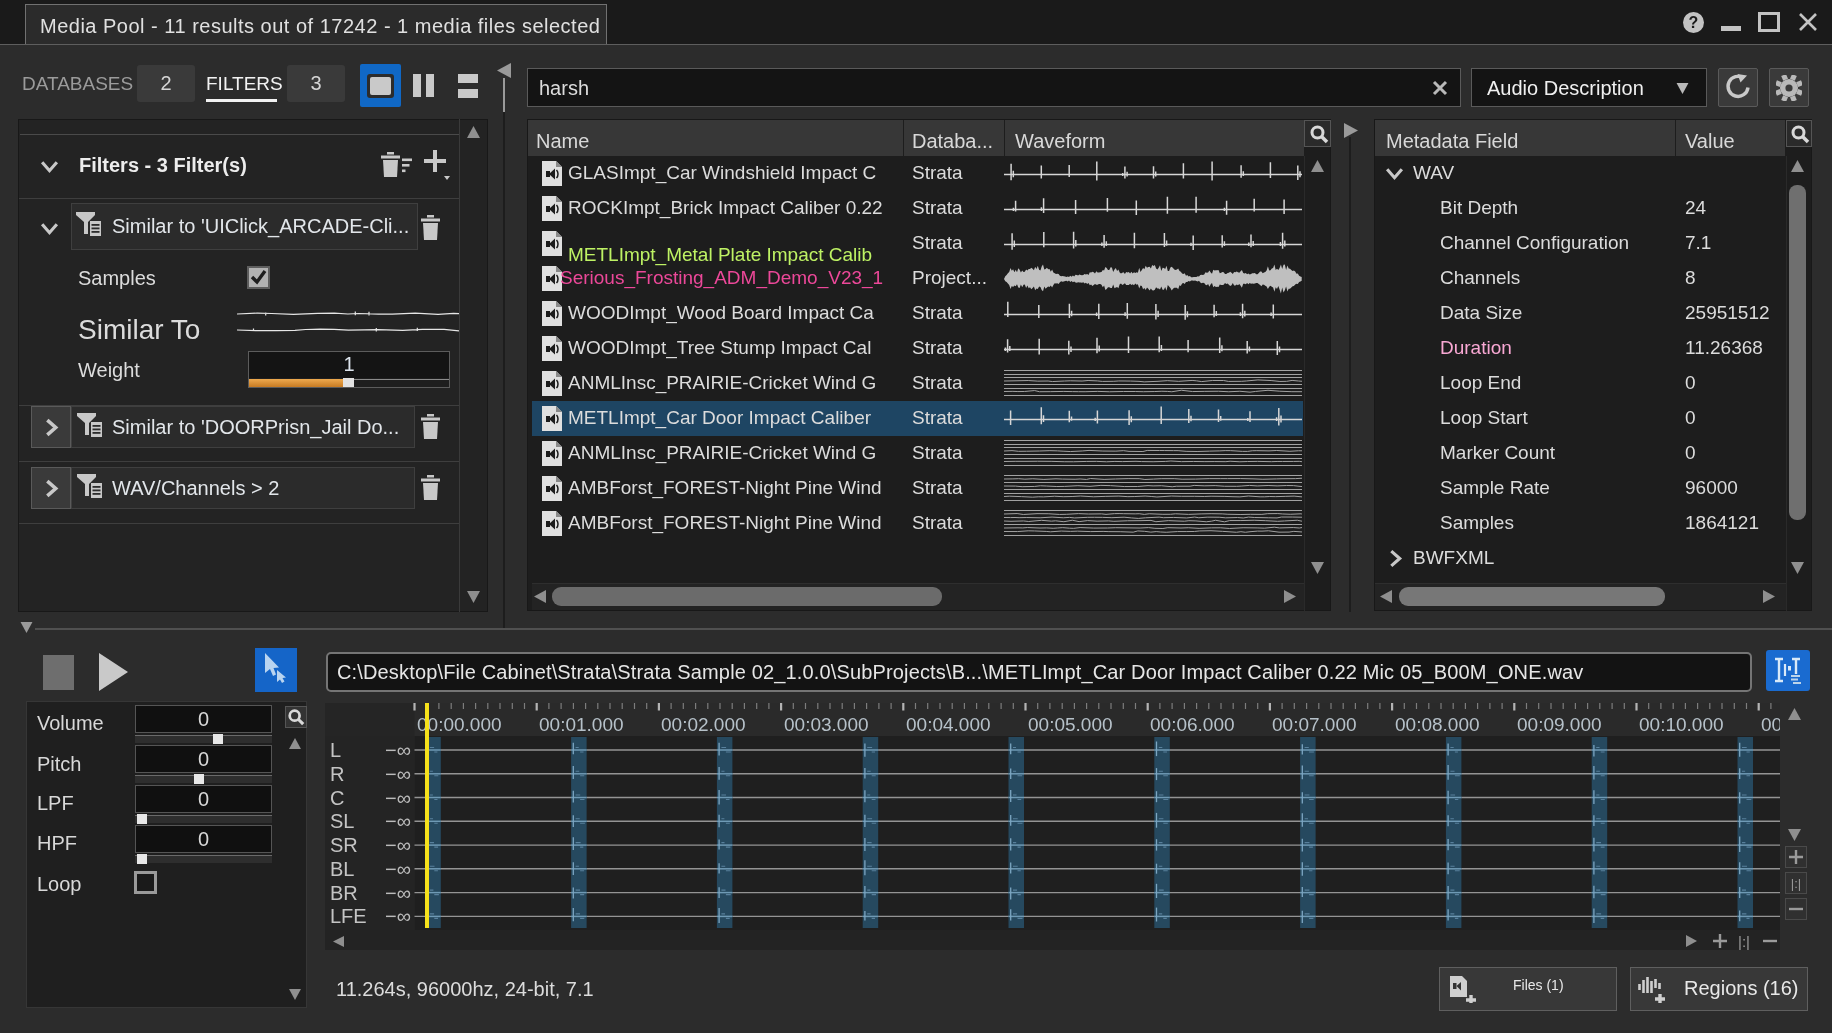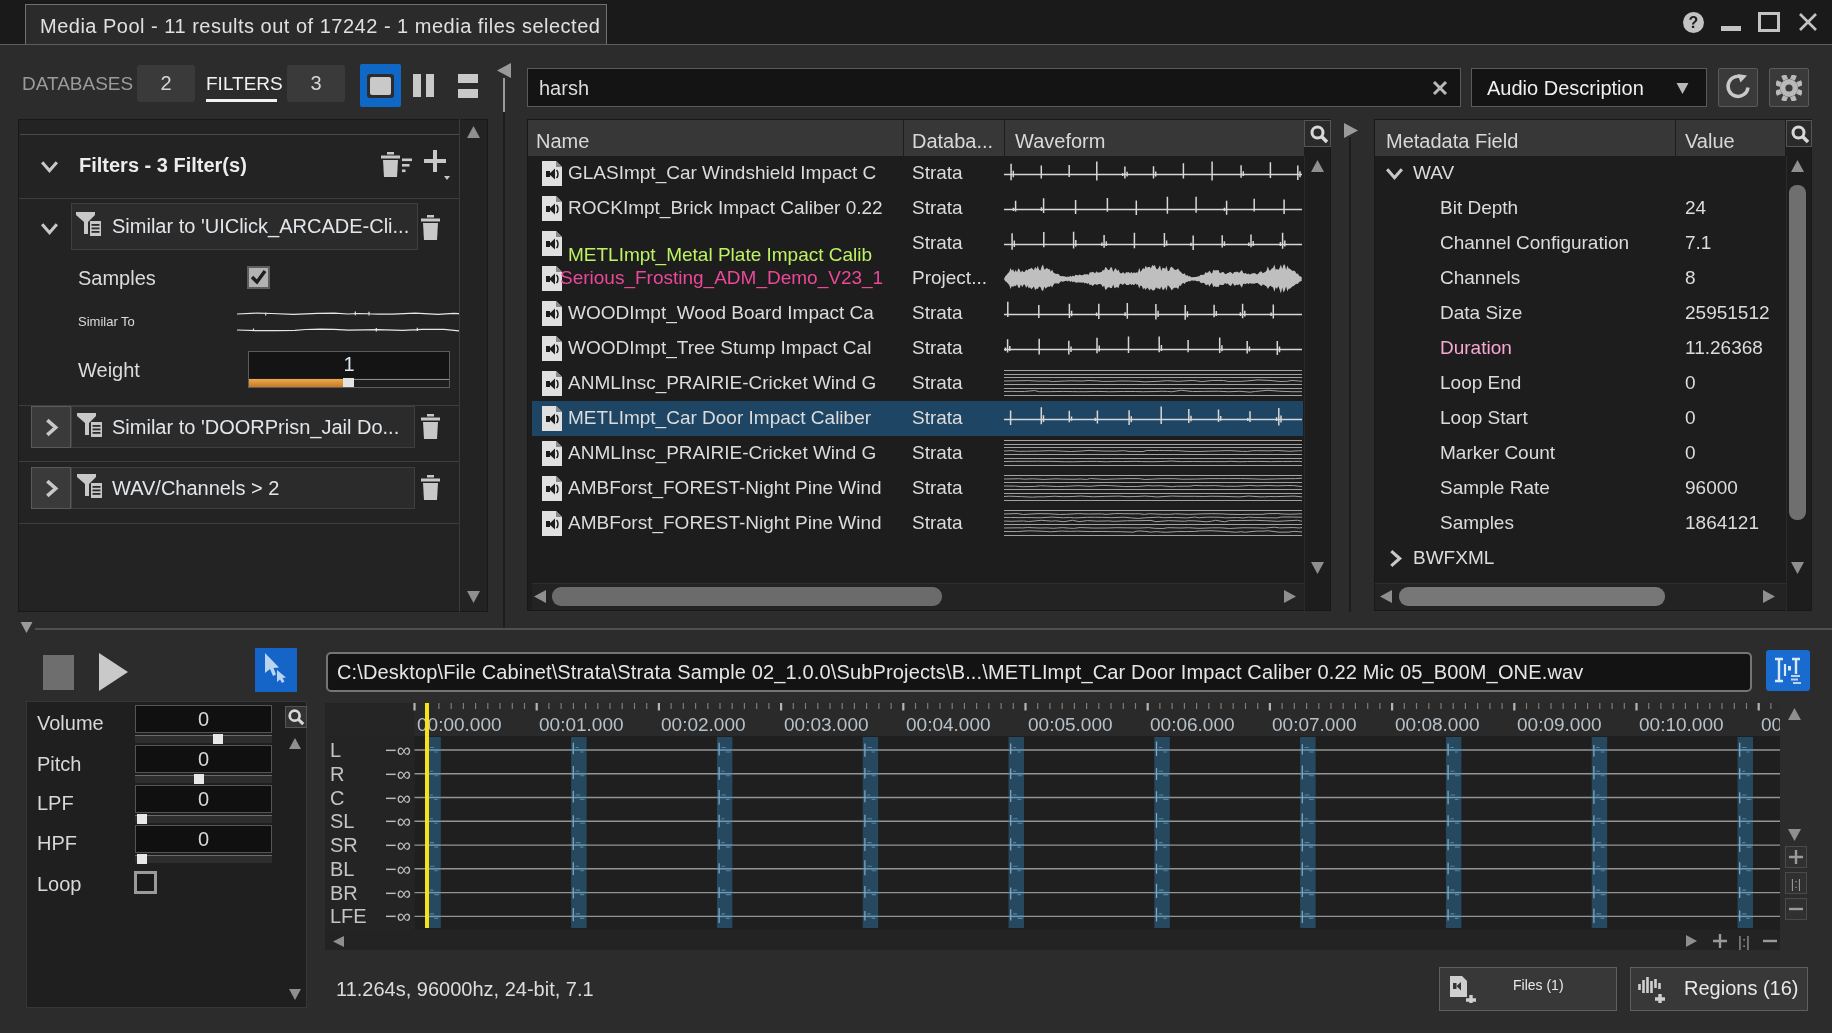--- a/index.html
+++ b/index.html
@@ -105,21 +105,21 @@
 <svg style="position:absolute;left:421px;top:215px" width="32" height="25" viewBox="0 0 32 25">
     <rect x="6" y="0" width="7" height="2.5" fill="#c8c8c8"></rect>
     <rect x="0" y="3.5" width="19" height="3" fill="#c8c8c8"></rect>
     <path d="M2 8 H17 L16 25 H3 Z" fill="#c8c8c8"></path>
   </svg>
 <div class="txt" style="left:78px;top:267px;font-size:20px">Samples</div>
 <div class="abs" style="left:247px;top:266px;width:23px;height:23px;background:#b2b2b2;border:2px solid #5e5e5e"></div>
 <svg class="abs" style="left:250px;top:269px" width="17" height="17" viewBox="0 0 17 17">
     <path d="M2 8 L7 13 L15 2" stroke="#1e1e1e" stroke-width="3.4" fill="none"></path>
   </svg>
-<div class="txt" style="left:78px;top:314px;font-size:13px">Similar To</div>
+<div class="txt" style="left:78px;top:314px;font-size:28px">Similar To</div>
 <div class="abs" style="left:237px;top:306px;width:222px;height:32px"><svg width="222" height="32" viewBox="0 0 222 32">
       <path d="M0 8.0 L20.2 7.1 L34.6 7.5 L56.4 8.3 L80.7 7.3 L97.4 7.2 L110.9 8.0 L121.4 7.5 L141.8 8.1 L155.3 8.2 L178.2 7.1 L201.1 8.4 L216.6 7.4 L222.0 7.7 M28.7 6.7 V9.6 M132.0 5.7 V9.5 M118.3 5.4 V9.2 M0 24.0 L18.8 24.6 L38.7 24.7 L58.0 24.4 L68.7 23.5 L83.3 23.2 L97.1 23.3 L111.5 24.2 L127.3 23.8 L140.7 23.6 L165.7 24.3 L185.4 23.4 L207.1 23.4 L222.0 24.9 M139.3 22.0 V25.5 M180.3 21.7 V25.0 M16.5 22.4 V25.1" stroke="#e6e6e6" stroke-width="1.2" fill="none"></path>
     </svg></div>
 <div class="txt" style="left:78px;top:359px;font-size:20px">Weight</div>
 <div class="abs" style="left:248px;top:351px;width:202px;height:37px;border:1px solid #5c5c5c"></div>
 <div class="abs" style="left:249px;top:352px;width:200px;height:26px;background:#141414;color:#dde5ee;font-size:20px;text-align:center;line-height:25px">1</div>
 <div class="abs" style="left:249px;top:378px;width:200px;height:9px;background:#1e1e1e"></div>
 <div class="abs" style="left:249px;top:379px;width:95px;height:8px;background:linear-gradient(#eda94f,#c67a22)"></div>
 <div class="abs" style="left:353px;top:379px;width:96px;height:1px;background:#8a8a8a"></div>
 <div class="abs" style="left:343px;top:378px;width:11px;height:9px;background:#e2e2e2"></div>

